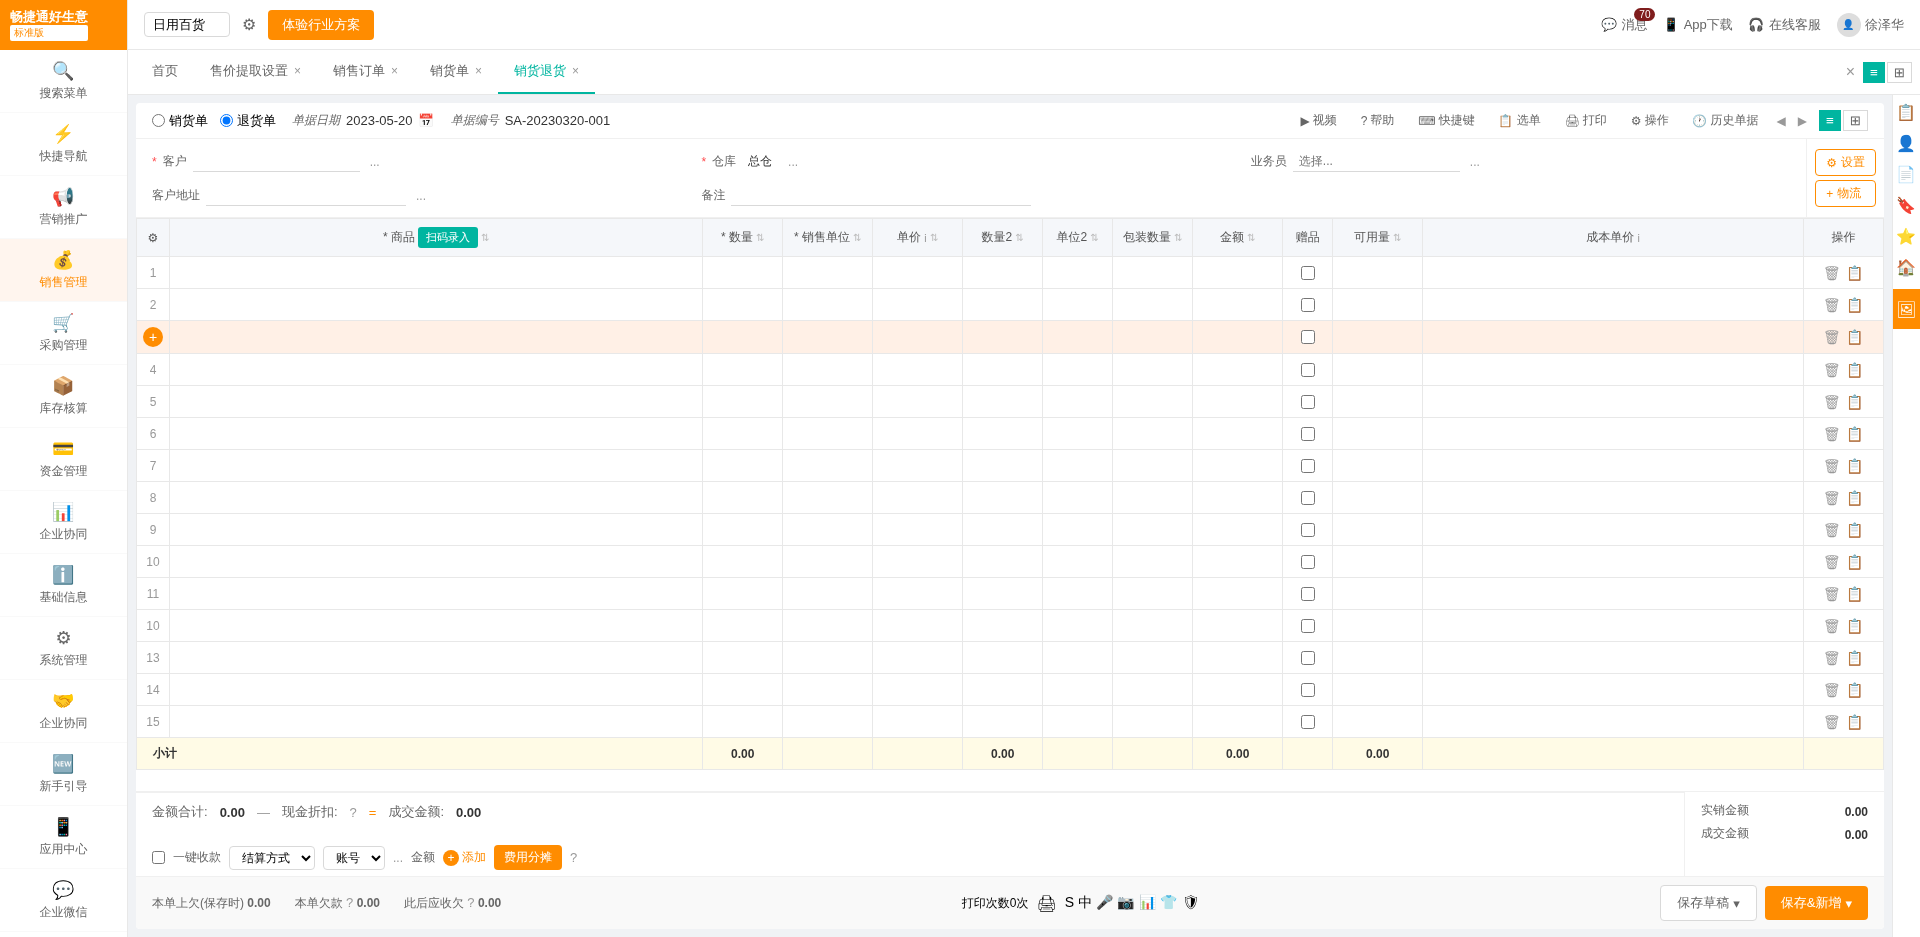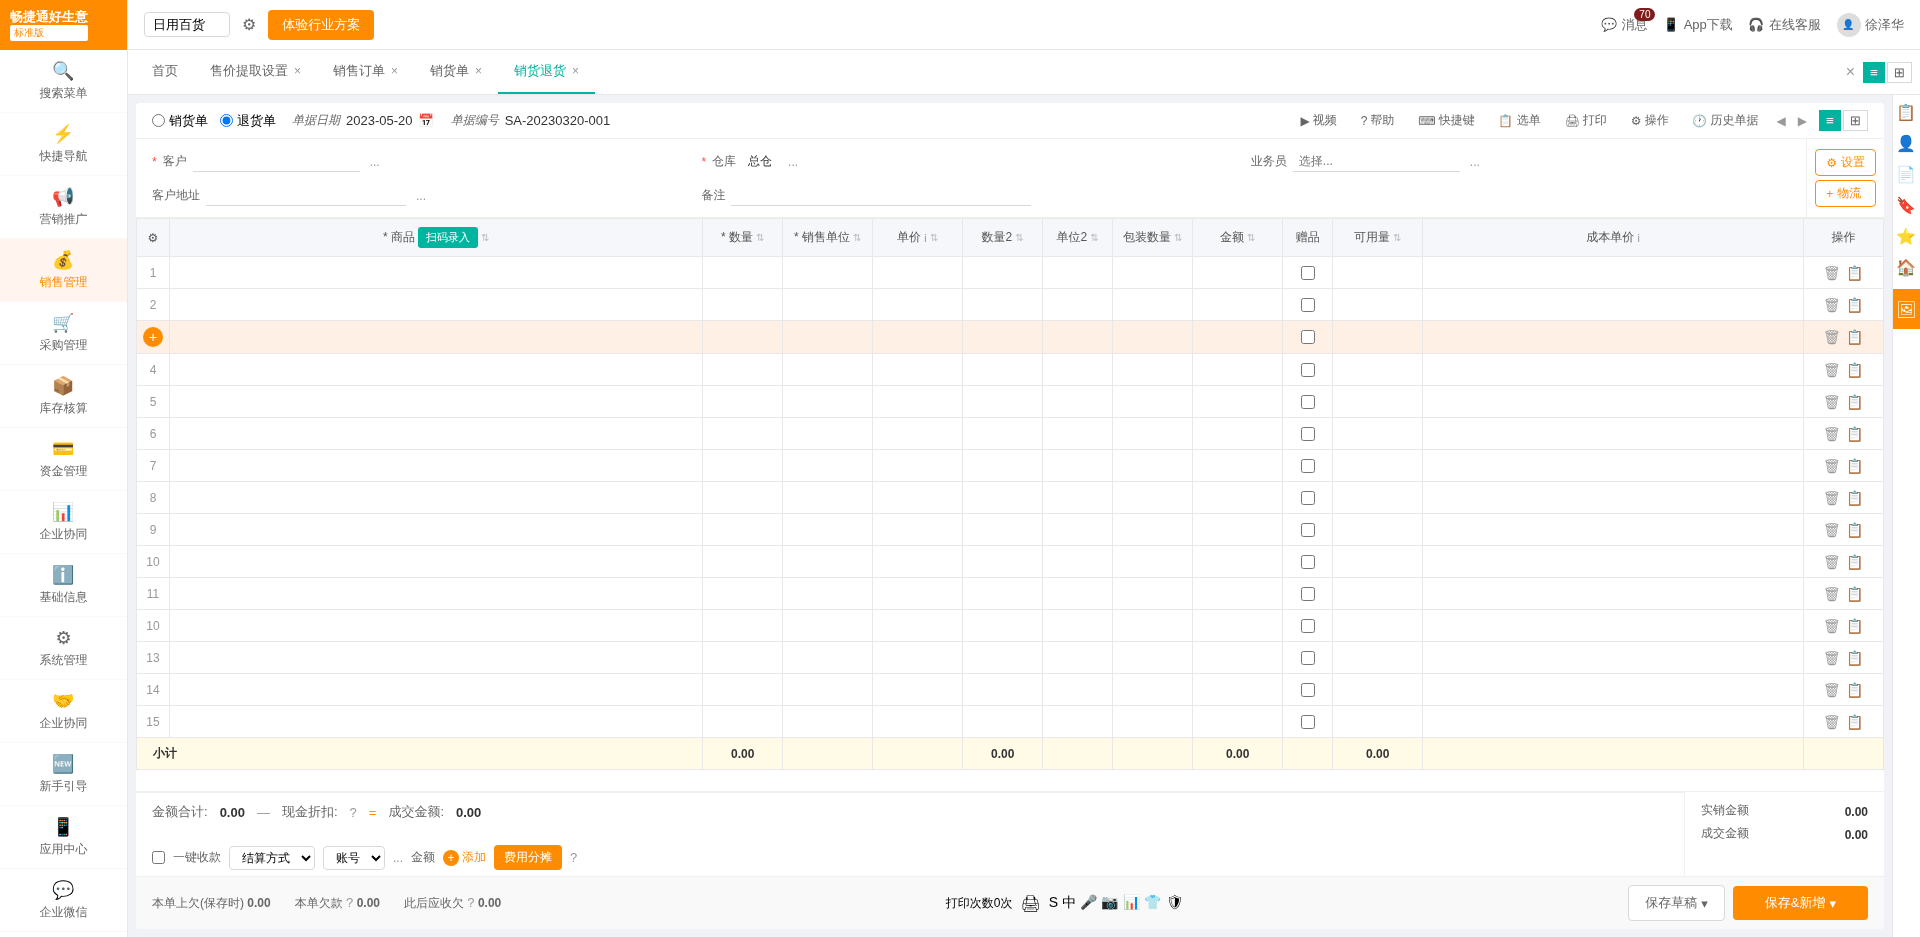--- a/index.html
+++ b/index.html
@@ -89,21 +89,21 @@
     .footer-bottom-bar { display: flex; align-items: center; justify-content: space-between; padding: 8px 16px; background: #f9f9f9; border-top: 1px solid #f0f0f0; }
     .footer-bottom-left { display: flex; gap: 24px; font-size: 12px; color: #666; }
     .footer-bottom-center { display: flex; align-items: center; gap: 8px; }
     .footer-bottom-right { display: flex; gap: 8px; align-items: center; }
     .amount-row { display: flex; justify-content: space-between; gap: 20px; align-items: flex-end; }
     .amount-label { color: #666; }
     .amount-value { color: #333; font-weight: bold; min-width: 60px; text-align: right; }
 
     
     .btn-save-draft { background: #fff; border: 1px solid #d9d9d9; color: #666; padding: 8px 16px; border-radius: 4px; cursor: pointer; font-size: 13px; display: flex; align-items: center; gap: 4px; }
-    .btn-save-new { background: #ff8c00; color: #fff; border: none; padding: 8px 32px; border-radius: 4px; cursor: pointer; font-size: 13px; display: flex; align-items: center; gap: 4px; }
+    .btn-save-new { background: #ff8c00; color: #fff; border: none; padding: 8px 16px; border-radius: 4px; cursor: pointer; font-size: 13px; display: flex; align-items: center; gap: 4px; }
 
     
     .right-panel { width: 28px; background: #fff; border-left: 1px solid #e8e8e8; display: flex; flex-direction: column; align-items: center; padding: 8px 0; gap: 12px; }
     .right-panel-icon { color: #999; font-size: 16px; cursor: pointer; }
     .right-panel-icon.active { color: #ff8c00; }
 
     .footer-combo { display: flex; border-top: 1px solid #f0f0f0; }
     .footer-main { flex: 1; }
     .footer-aside { width: 200px; border-left: 1px solid #f0f0f0; padding: 10px 16px; display: flex; flex-direction: column; gap: 6px; }
 

